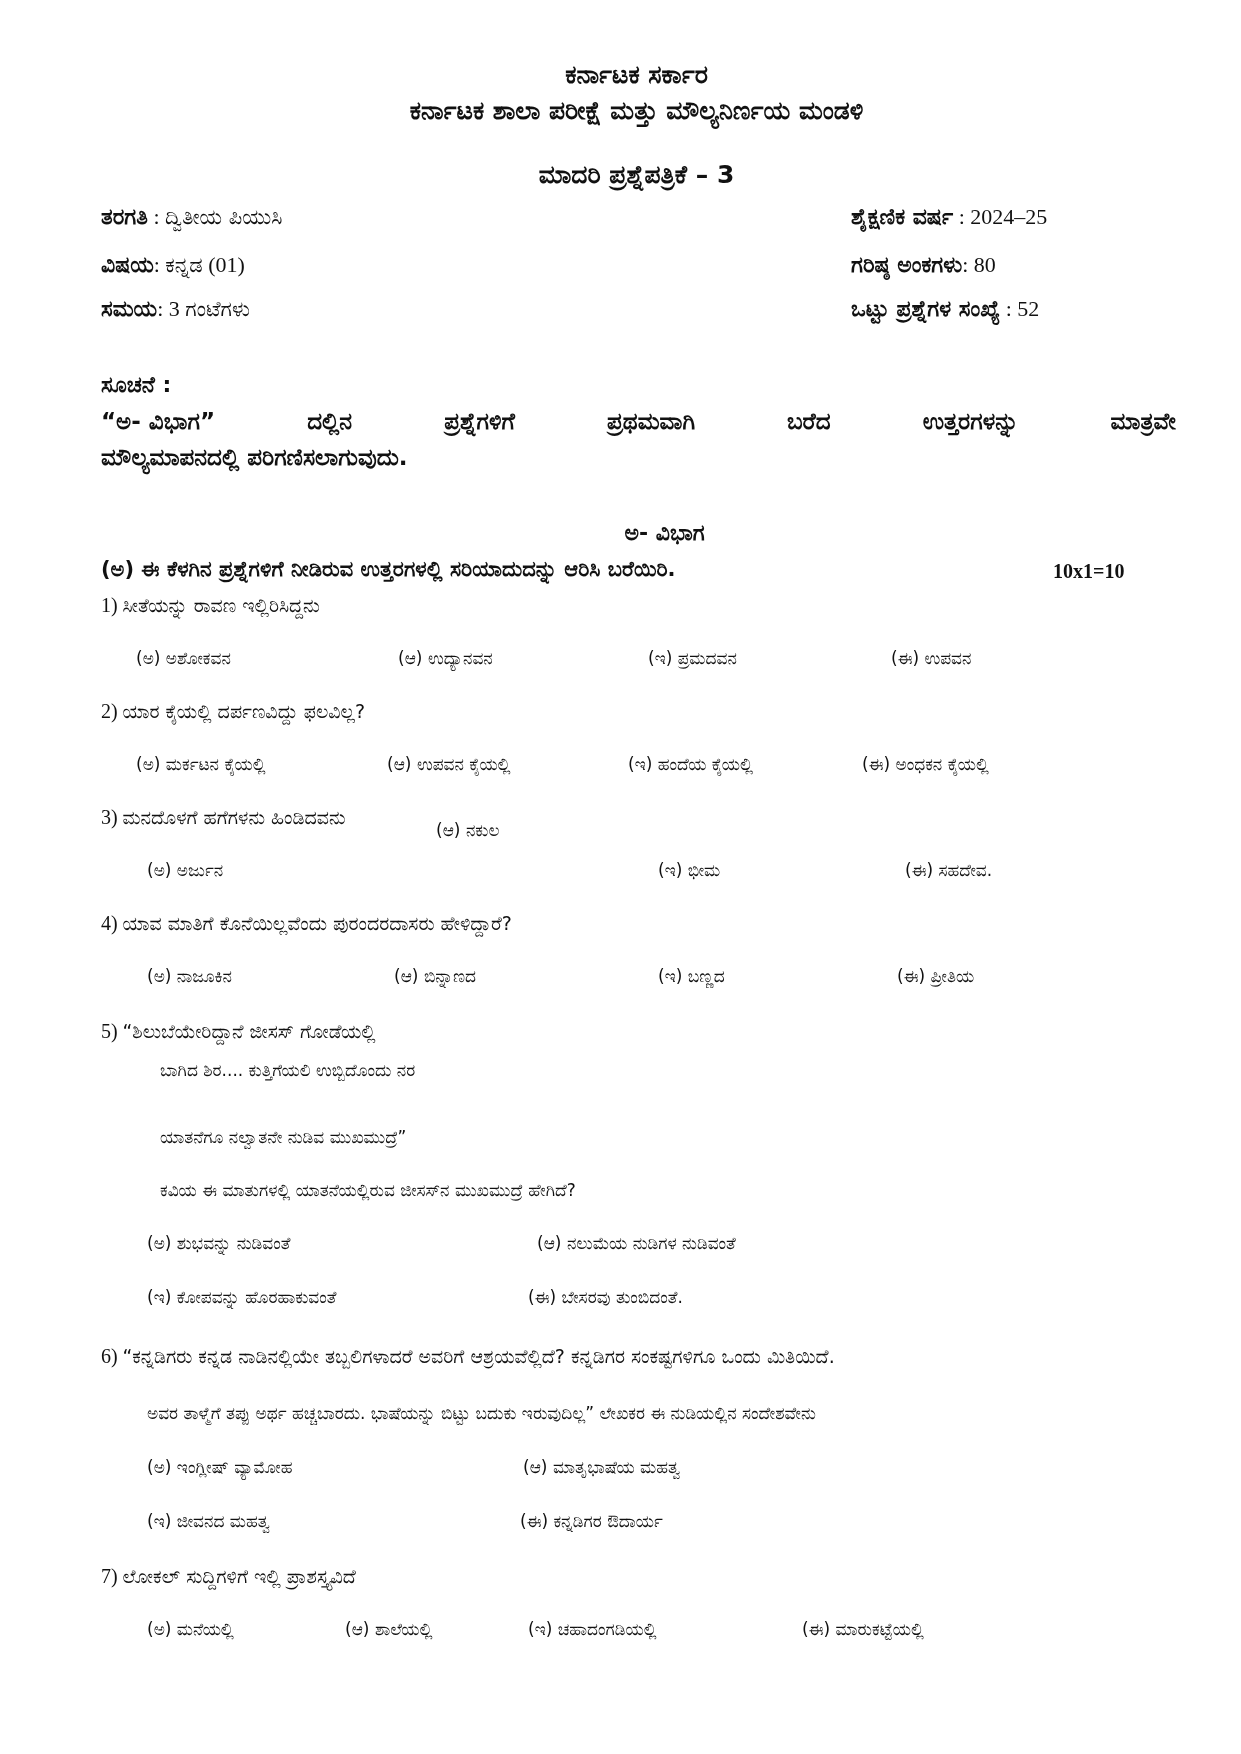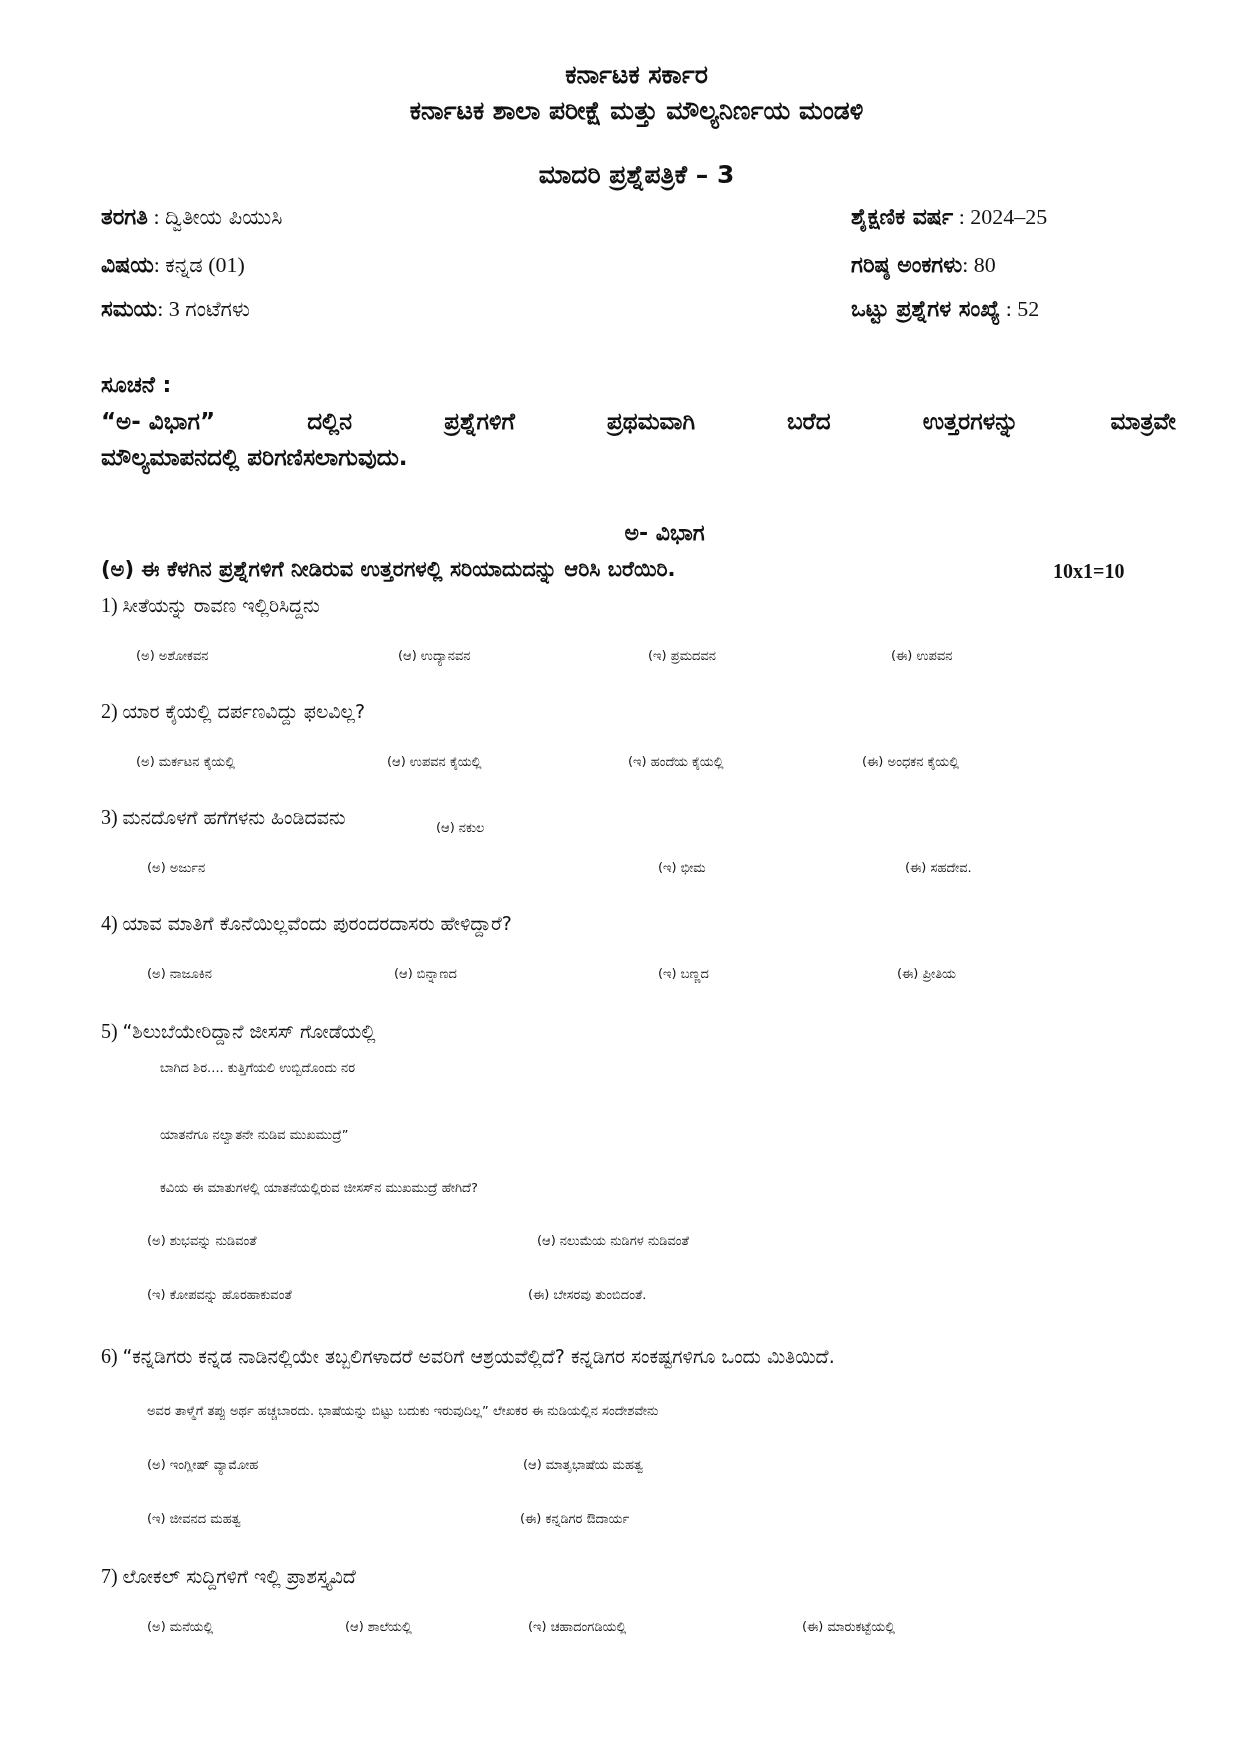--- a/index.html
+++ b/index.html
@@ -18,21 +18,21 @@
     .meta-label { font-weight: bold; font-size: 22px; }
     .meta-val { font-size: 21px; }
     .num { font-family: "Liberation Serif", serif; font-size: 22px; }
     .note-title { top: 372px; left: 101px; font-size: 22px; }
     .note-line { left: 101px; font-size: 23px; font-weight: bold; }
     .note-justify { display: flex; justify-content: space-between; width: 1075px; }
     .sec-title { top: 520px; font-size: 22px; font-weight: bold; padding-left: 28px; }
     .inst { top: 557px; left: 101px; font-size: 21px; font-weight: bold; }
     .marks { top: 560px; left: 1053px; font-size: 20px; font-weight: bold; font-family: "Liberation Serif", serif; }
     .q { left: 101px; font-size: 19px; }
-    .opt { font-size: 13px; }
+    .opt { font-size: 17px; }
     .qn { font-family: "Liberation Serif", serif; font-size: 20px; }
   </style>
 </head>
 <body>
 
 <div class="abs center kn b hdr1">ಕರ್ನಾಟಕ    ಸರ್ಕಾರ</div>
 <div class="abs center kn b hdr2">ಕರ್ನಾಟಕ ಶಾಲಾ ಪರೀಕ್ಷೆ ಮತ್ತು ಮೌಲ್ಯನಿರ್ಣಯ ಮಂಡಳಿ</div>
 <div class="abs center kn b hdr3">ಮಾದರಿ ಪ್ರಶ್ನೆಪತ್ರಿಕೆ – 3</div>
 
 <div class="abs" style="top:204px; left:101px;">

